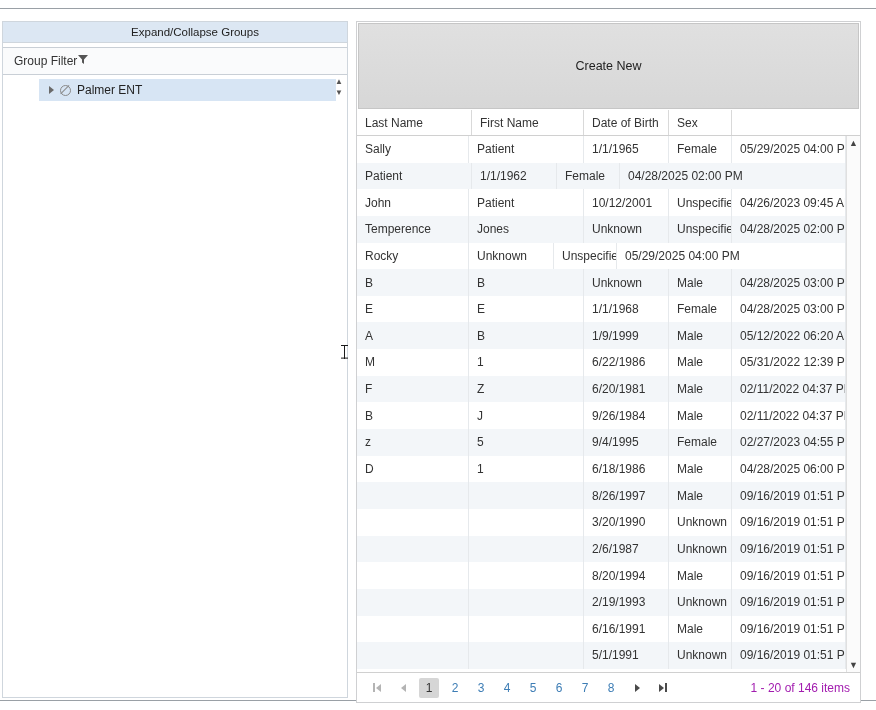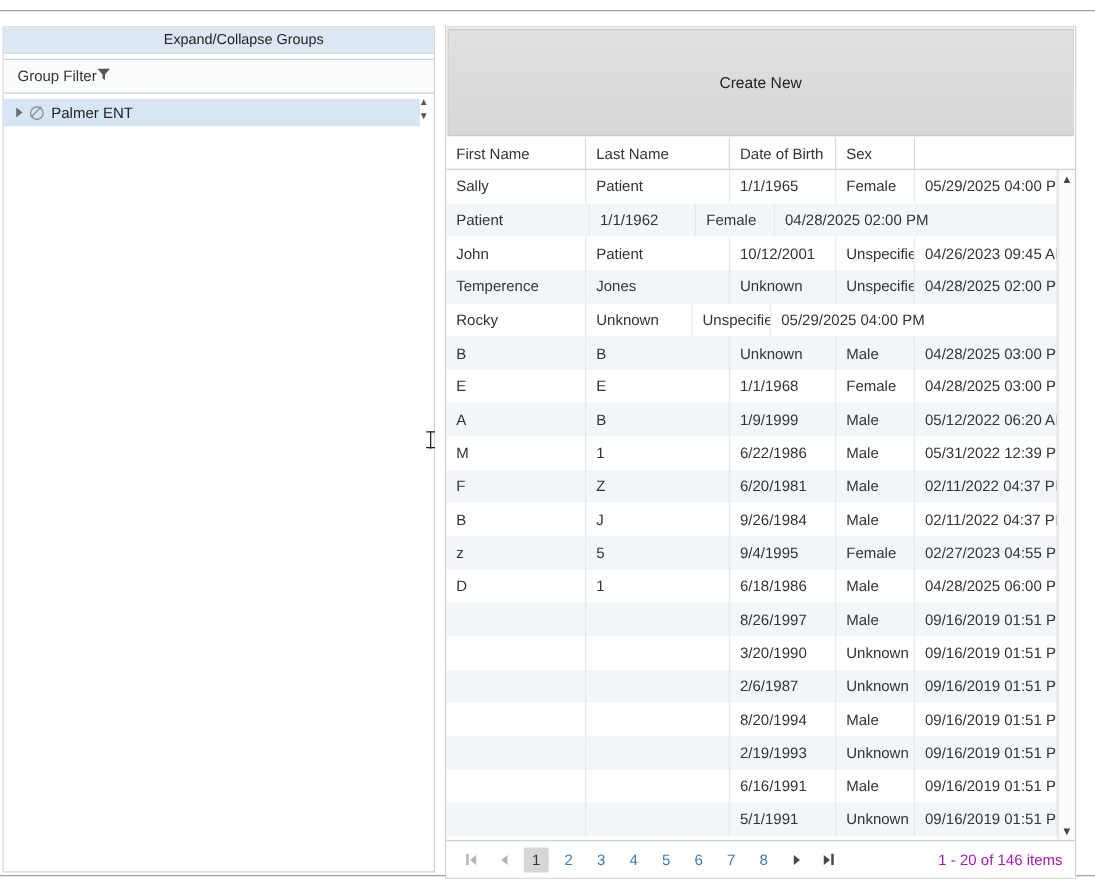--- a/index.html
+++ b/index.html
@@ -6,21 +6,21 @@
   body { background:#ffffff; font-family:"Liberation Sans", sans-serif; }
   .screen { position:relative; width:876px; height:710px; background:#ffffff; font-size:12px; color:#333; overflow:hidden; }
   .window { position:absolute; left:0; top:8px; width:876px; height:693px; border-top:1px solid #9aa0a6; border-bottom:1px solid #9aa0a6; background:#fff; }
 
   
   .left-panel { position:absolute; left:2px; top:12px; width:346px; height:677px; border:1px solid #cfd6dd; background:#fff; display:flex; flex-direction:column; }
   .ec-bar { height:21px; background:#dce7f3; border-bottom:1px solid #cfd6dd; display:flex; align-items:center; justify-content:center; font-size:11.5px; color:#222; cursor:default; width:100%; border-left:none; border-right:none; border-top:none; font-family:inherit;padding-left:40px; }
   .filter-row { height:28px; margin-top:4px; border-top:1px solid #c9cfd6; border-bottom:1px solid #c9cfd6; background:#fafbfc; display:flex; align-items:center; justify-content:flex-start; padding:0 11px; }
   .filter-row span.lbl { color:#333; font-size:12px; }
   .tree { flex:1; position:relative; padding-top:4px; }
-  .tree-row { height:22px; margin-right:11px; background:#d7e5f4; display:flex; align-items:center; padding-left:10px; gap:6px; }
+  .tree-row { height:22px; margin-right:11px; background:#d7e5f4; display:flex; align-items:center; padding-left:10px; gap:6px;margin-left:36px; }
   .expander { width:0; height:0; border-top:4px solid transparent; border-bottom:4px solid transparent; border-left:5px solid #6a6a6a; display:inline-block; }
   .circle-slash { position:relative; width:11px; height:11px; border:1.4px solid #8a8a8a; border-radius:50%; display:inline-block; }
   .circle-slash::after { content:''; position:absolute; left:-2px; top:3.6px; width:12px; height:1.4px; background:#8a8a8a; transform:rotate(-45deg); }
   .tree-label { color:#222; font-size:12px; }
   .mini-scroll { position:absolute; right:2px; top:3px; width:12px; display:flex; flex-direction:column; align-items:center; gap:3px; }
   .mini-scroll .arr { font-size:8px; color:#555; line-height:8px; cursor:default; }
 
   
   .right-panel { position:absolute; left:356px; top:12px; width:505px; height:682px; border:1px solid #cfd0d2; background:#fff; display:flex; flex-direction:column; }
   .create-new { height:86px; margin:1px; background:linear-gradient(#e0e0e0,#d7d7d7); border:1px solid #c6c6c6; display:flex; align-items:center; justify-content:center; font-size:12.5px; color:#222; font-family:inherit; cursor:default; }
@@ -80,22 +80,22 @@
           <span class="arr">▲</span>
           <span class="arr">▼</span>
         </div>
       </div>
     </div>
 
     <div class="right-panel">
       <button class="create-new">Create New</button>
 
       <div class="grid-header">
+          <div class="gh-cell c1">Last Name</div>
           <div class="gh-cell c0">First Name</div>
-          <div class="gh-cell c1">Last Name</div>
           <div class="gh-cell c2">Date of Birth</div>
           <div class="gh-cell c3">Sex</div>
           <div class="gh-fill"></div>
         </div>
 
       <div class="grid-body">
         <div class="grid-rows">
             <div class="grid-row">
               <div class="g-cell c0">Sally</div>
               <div class="g-cell c1">Patient</div>

